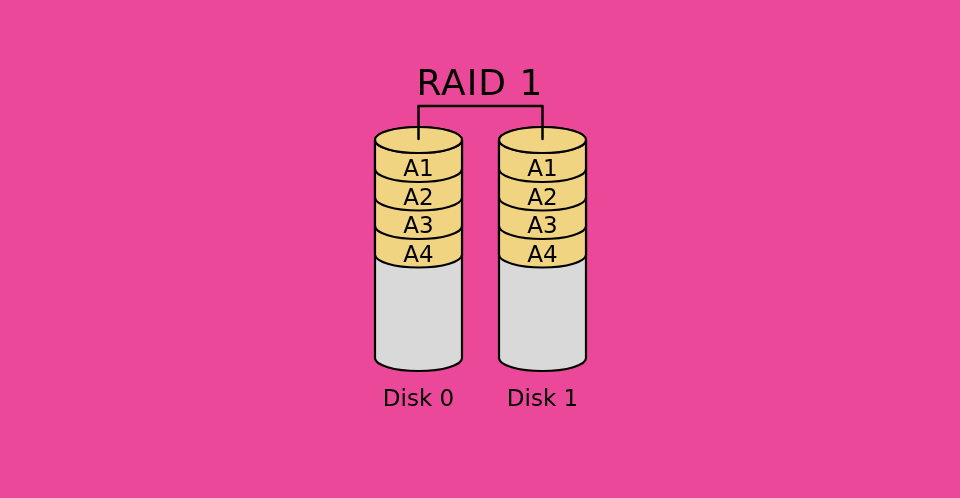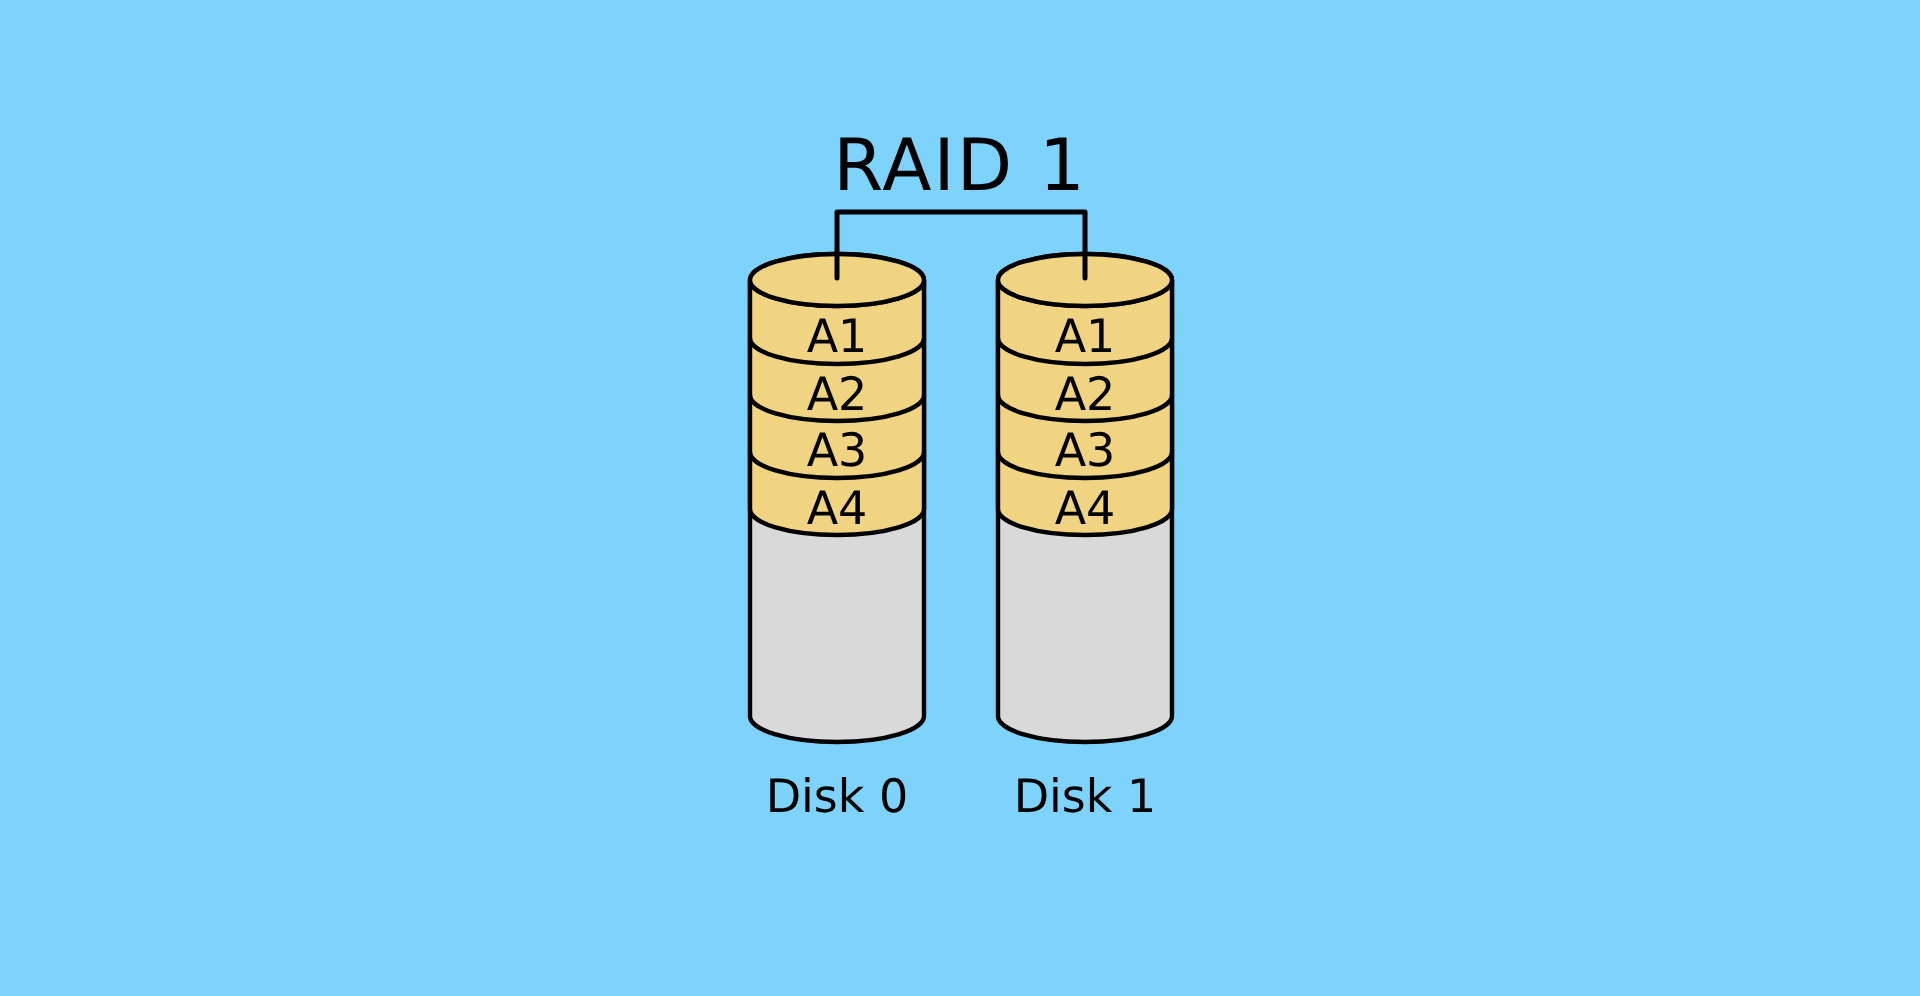--- a/index.html
+++ b/index.html
@@ -4,21 +4,21 @@
 <style>
   html, body {
     margin: 0;
     padding: 0;
     background: #ffffff;
   }
   .stage {
     position: relative;
     width: 960px;
     height: 498px;
-    background: #7dd3fc;
+    background: #ec4899;
     overflow: hidden;
     font-family: "DejaVu Sans", "Liberation Sans", sans-serif;
   }
   svg { display: block; }
   .outline-shape {
     stroke: #000000;
     stroke-width: 2.2;
   }
   .divider-arc {
     fill: none;

